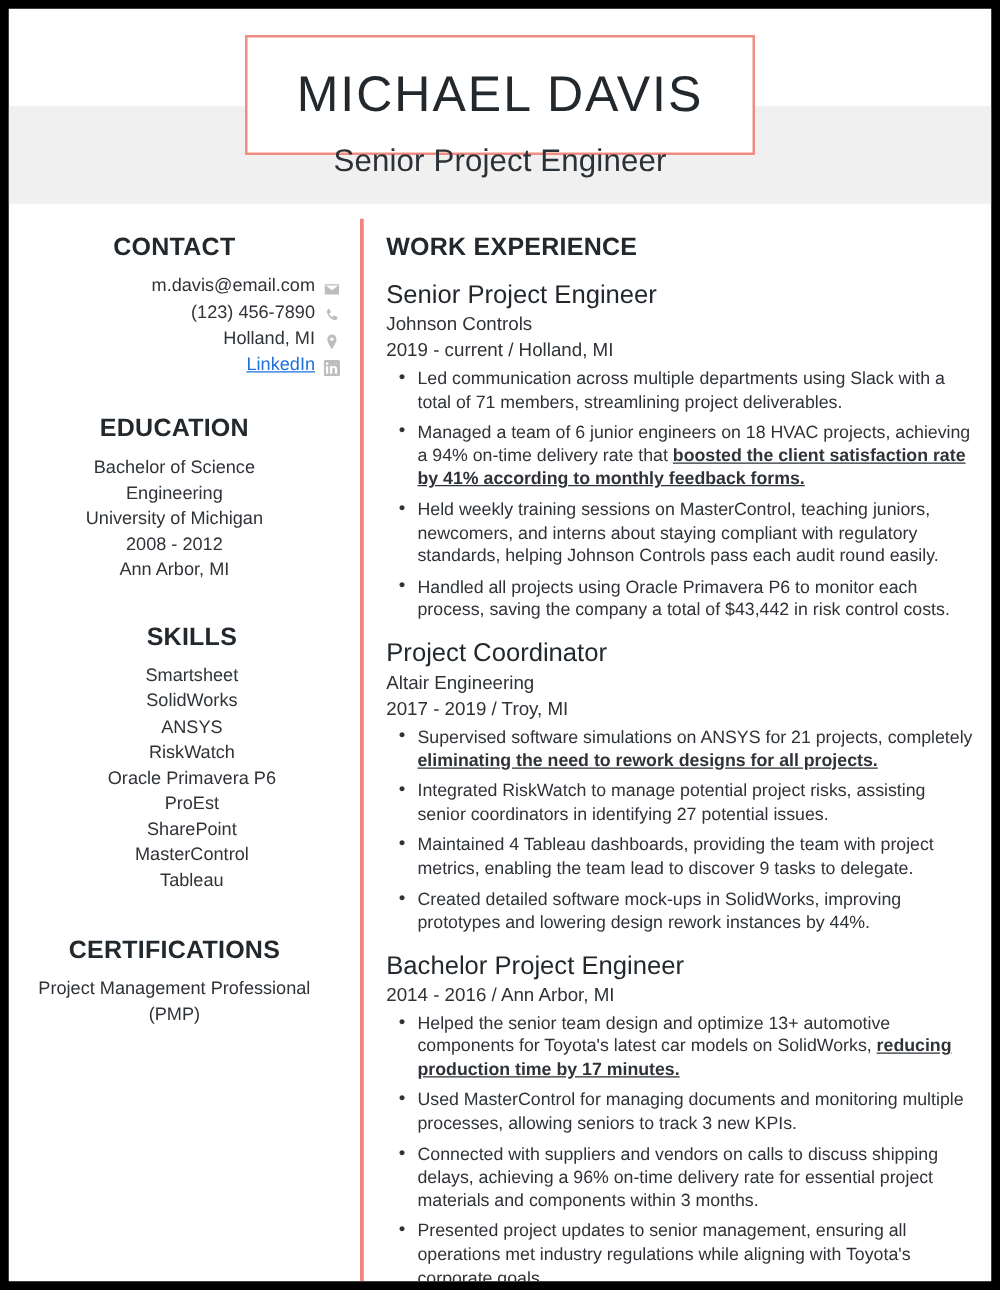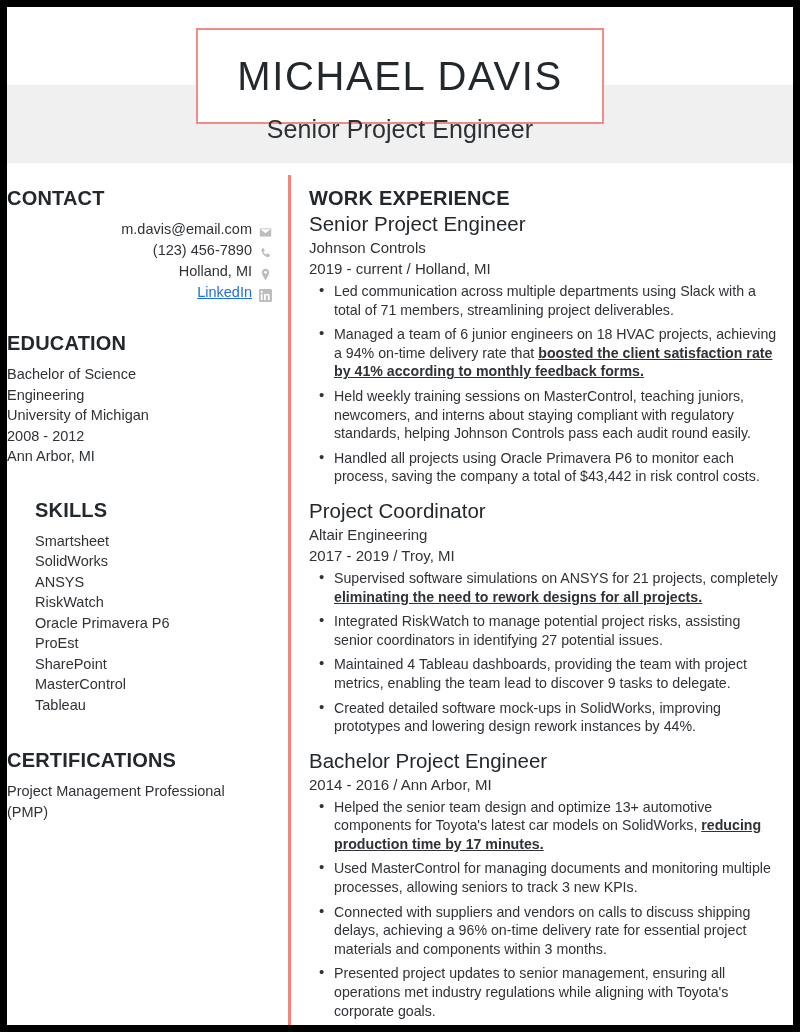--- a/index.html
+++ b/index.html
@@ -78,21 +78,21 @@
     height: 850px;
     background: #f4837a;
   }
 
   
   #sidebar {
     position: absolute;
     left: 0;
     top: 0;
     width: 265px;
-    text-align: left;
+    text-align: center;
     padding-right: 0px;
   }
   .side-head {
     font-size: 20px;
     font-weight: bold;
     color: #23282d;
     letter-spacing: 0.2px;
     margin-bottom: 9px;
   }
   .side-line {
@@ -135,21 +135,21 @@
     left: 302px;
     top: 0;
     width: 470px;
   }
   #main-head {
     font-size: 20px;
     font-weight: bold;
     color: #23282d;
     letter-spacing: 0.2px;
     margin-top: 24px;
-    margin-bottom: 1px;
+    margin-bottom: 13px;
   }
   .job { margin-bottom: 10px; }
   .job-title {
     font-size: 20.5px;
     font-weight: 400;
     color: #23282d;
     line-height: 26px;
   }
   .job-company {
     font-size: 15px;

